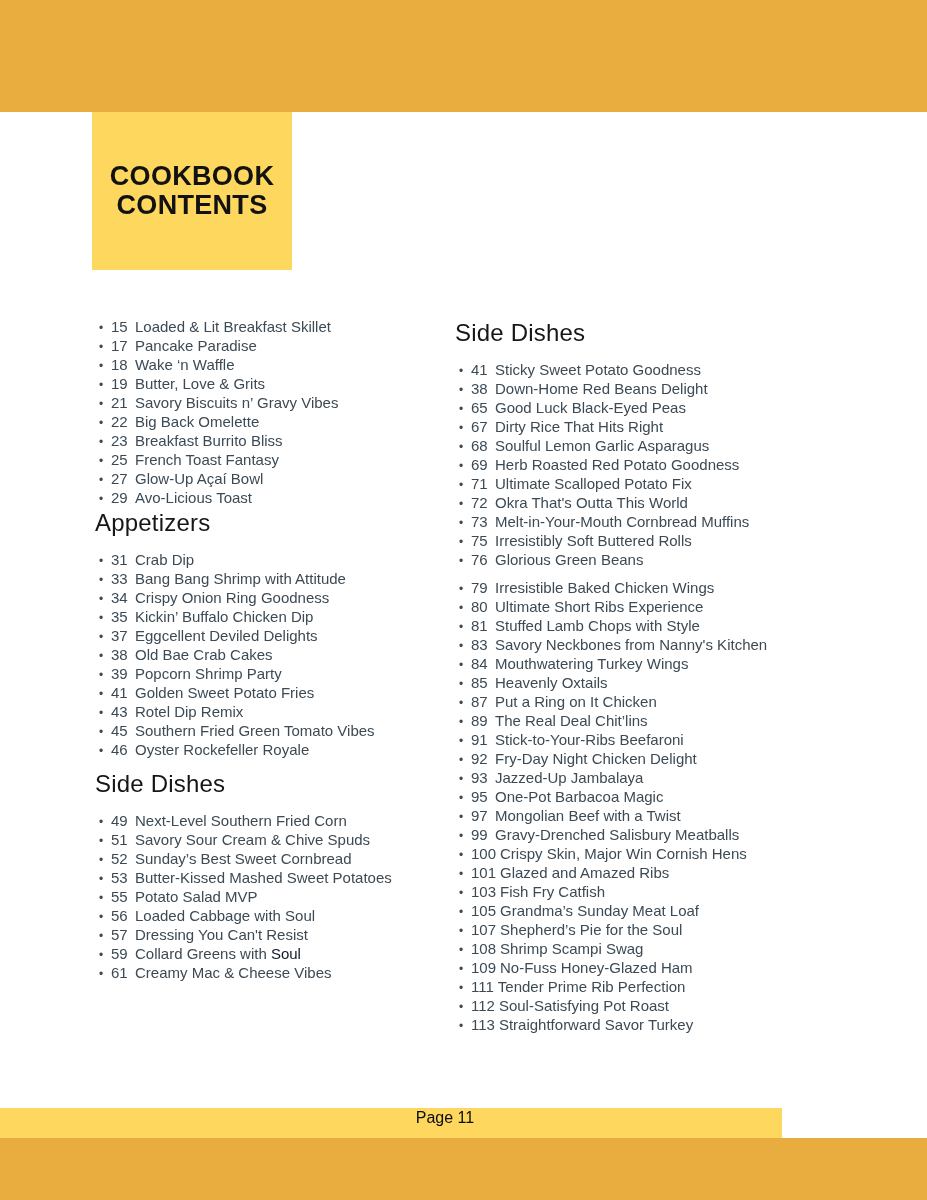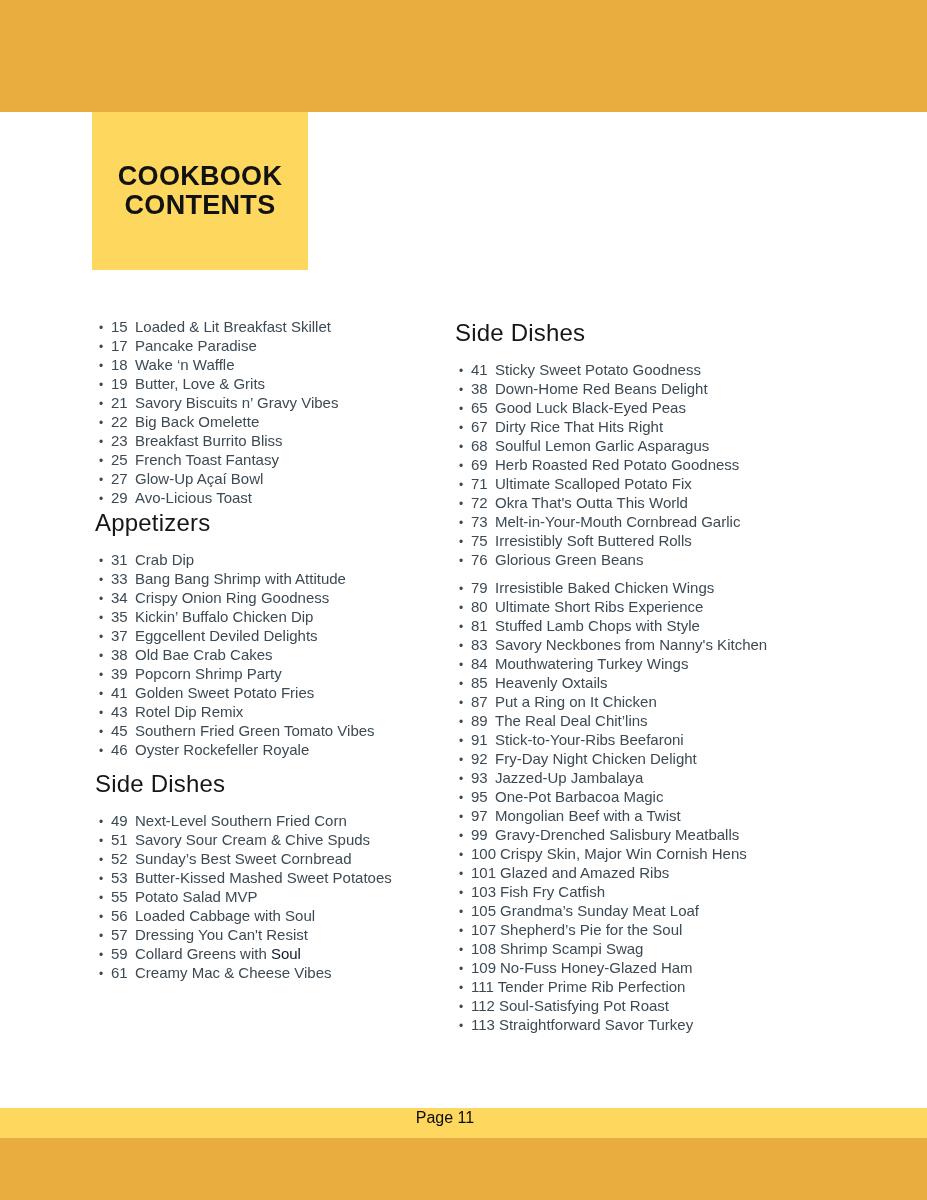--- a/index.html
+++ b/index.html
@@ -16,21 +16,21 @@
     background: #ffffff;
     font-family: "Liberation Sans", sans-serif;
     overflow: hidden;
   }
   .band { position: absolute; left: 0; width: 927px; background: var(--orange); }
   .band-top { top: 0; height: 112px; }
   .band-bottom { top: 1138px; height: 62px; }
 
   .title-box {
     position: absolute; left: 92px; top: 112px;
-    width: 216px; height: 158px;
+    width: 200px; height: 158px;
     background: var(--yellow);
     display: flex; flex-direction: column;
     justify-content: center; align-items: center;
   }
   .title-box .line {
     font-weight: 700; font-size: 27px; line-height: 29px;
     color: #121212; letter-spacing: 0.3px; text-align: center;
   }
 
   .content {
@@ -61,21 +61,21 @@
   .bullet {
     width: 12px; flex: 0 0 auto;
     font-size: 12px; color: var(--item-text);
   }
   .num { min-width: 24px; flex: 0 0 auto; padding-right: 4px; white-space: nowrap; }
   .title { white-space: nowrap; }
   .title .em { color: #0f172a; }
 
   .footer-bar {
     position: absolute; top: 1108px; left: 0;
-    width: 927px; height: 30px;
+    width: 782px; height: 30px;
     background: var(--yellow);
   }
   .footer-inner {
     width: 890px;
     text-align: center;
     font-size: 16px; line-height: 20px;
     color: #0d0d0d;
   }
 </style>
 </head>
@@ -288,21 +288,21 @@
           <span class="title">Ultimate Scalloped Potato Fix</span>
         </div>
         <div class="toc-item">
           <span class="bullet">•</span>
           <span class="num">72</span>
           <span class="title">Okra That's Outta This World</span>
         </div>
         <div class="toc-item">
           <span class="bullet">•</span>
           <span class="num">73</span>
-          <span class="title">Melt-in-Your-Mouth Cornbread Garlic</span>
+          <span class="title">Melt-in-Your-Mouth Cornbread Muffins</span>
         </div>
         <div class="toc-item">
           <span class="bullet">•</span>
           <span class="num">75</span>
           <span class="title">Irresistibly Soft Buttered Rolls</span>
         </div>
         <div class="toc-item">
           <span class="bullet">•</span>
           <span class="num">76</span>
           <span class="title">Glorious Green Beans</span>

